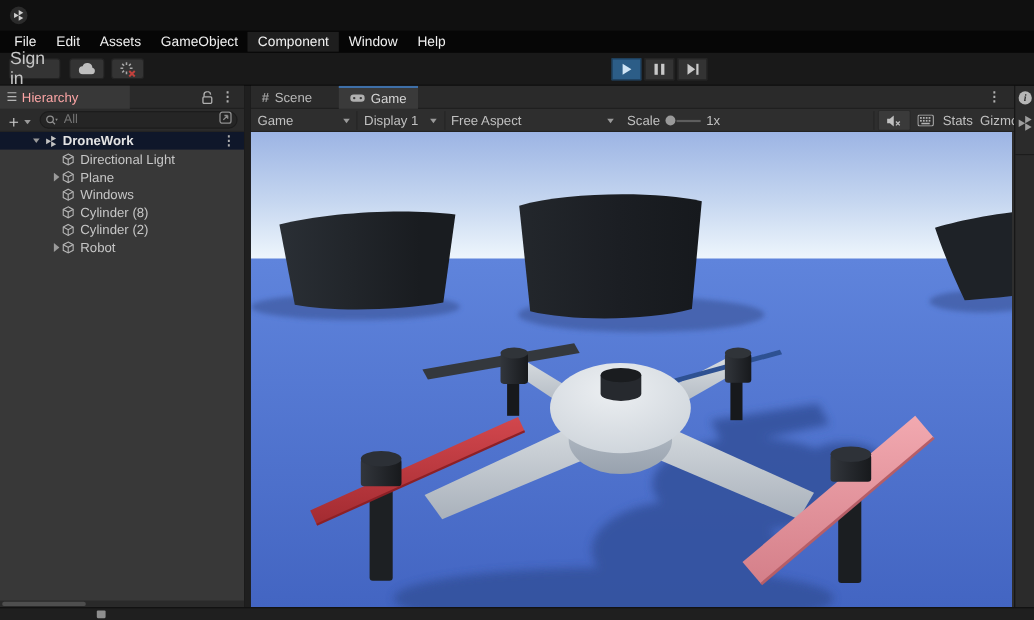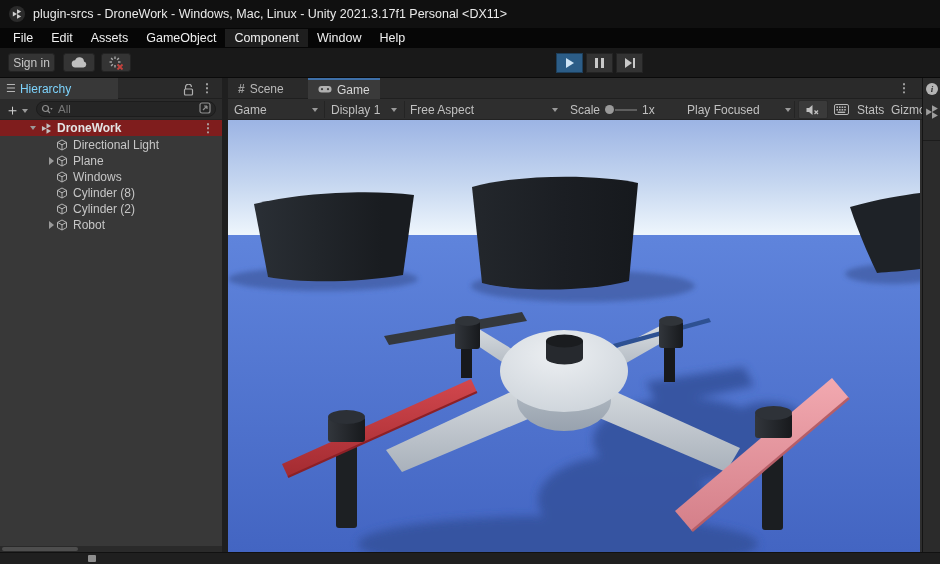--- a/index.html
+++ b/index.html
@@ -11,55 +11,55 @@
   .titlebar .appicon{width:16px;height:16px;margin:0 8px 0 9px;border-radius:50%;background:#2b2b2b;display:flex;align-items:center;justify-content:center;}
   .titlebar .title{font-size:12.5px;color:#eaeaea;white-space:nowrap;}
 
   
   .menubar{position:absolute;left:0;top:28px;width:940px;height:20px;background:#060606;display:flex;align-items:center;padding-left:4px;}
   .menubar .mitem{font-size:12.5px;color:#f0f0f0;padding:2px 9px;white-space:nowrap;}
   .menubar .mitem.hl{background:#1e1e1e;}
 
   
   .toolbar{position:absolute;left:0;top:48px;width:940px;height:30px;background:#191919;border-bottom:1px solid #0a0a0a;}
-  .tbtn{position:absolute;top:5px;height:19px;background:#343434;border:1px solid #232323;border-radius:3px;display:flex;align-items:center;justify-content:center;color:#c6c6c6;font-size:12px;}
+  .tbtn{position:absolute;top:5px;height:19px;background:#343434;border:1px solid #232323;border-radius:3px;display:flex;align-items:center;justify-content:center;color:#c6c6c6;font-size:16px;}
   .signin{left:8px;width:47px;}
   .cloudbtn{left:63px;width:32px;}
   .collabbtn{left:101px;width:30px;position:absolute;}
   .playbtns{position:absolute;left:556px;top:5px;display:flex;}
   .pbtn{width:27px;height:20px;background:#333333;border:1px solid #232323;display:flex;align-items:center;justify-content:center;}
   .pbtn.play{background:var(--accent-play-bg,#2c5d87);border-color:#1d3e5a;}
   .pbtn+.pbtn{margin-left:3px;}
   .tri{width:0;height:0;border-left:8px solid #cfe4f5;border-top:5px solid transparent;border-bottom:5px solid transparent;}
   .pausebars{display:flex;gap:3px;}
   .pausebars i{display:block;width:3px;height:10px;background:#c9c9c9;}
   .steppick{display:flex;align-items:center;}
   .steppick .t2{width:0;height:0;border-left:7px solid #c9c9c9;border-top:5px solid transparent;border-bottom:5px solid transparent;}
   .steppick .bar{width:2px;height:10px;background:#c9c9c9;margin-left:1px;}
 
   
   .hierarchy{position:absolute;left:0;top:78px;width:222px;height:474px;background:#383838;}
   .htabbar{position:absolute;left:0;top:0;width:222px;height:21px;background:#2a2a2a;border-bottom:1px solid #1f1f1f;}
   .htab{position:absolute;left:0;top:0;width:118px;height:21px;background:#383838;display:flex;align-items:center;padding-left:6px;gap:5px;}
-  .htab .lbl{font-size:12px;color:#7dd3fc;}
+  .htab .lbl{font-size:12px;color:#fca5a5;}
   .hamb{color:#b5b5b5;font-size:11px;letter-spacing:-1px;}
   .kebab{color:#b0b0b0;font-size:12px;font-weight:bold;line-height:1;}
   .lockico{position:absolute;right:28px;top:4px;}
   .htabbar .kebab{position:absolute;right:9px;top:4px;}
 
   .hsearchrow{position:absolute;left:0;top:21px;width:222px;height:21px;background:#2b2b2b;border-bottom:1px solid #232323;}
   .plusbtn{position:absolute;left:5px;top:2px;color:#cfcfcf;font-size:15px;display:flex;align-items:center;gap:2px;}
   .caret-down{width:0;height:0;border-top:4px solid #9a9a9a;border-left:3.5px solid transparent;border-right:3.5px solid transparent;display:inline-block;}
   .caret-right{width:0;height:0;border-left:5px solid #9a9a9a;border-top:4px solid transparent;border-bottom:4px solid transparent;display:inline-block;}
   .searchfield{position:absolute;left:36px;top:2px;width:180px;height:16px;background:#252525;border:1px solid #1c1c1c;border-radius:8px;display:flex;align-items:center;padding:0 4px;gap:3px;}
   .searchfield input{flex:1;background:transparent;border:none;outline:none;color:#8a8a8a;font-size:11.5px;min-width:0;}
   .pickico{margin-left:auto;}
 
   .hcontent{position:absolute;left:0;top:42px;width:222px;height:426px;overflow:hidden;}
-  .scenerow{position:absolute;left:0;top:0;width:222px;height:16px;background:#7f1d1d;display:flex;align-items:center;}
+  .scenerow{position:absolute;left:0;top:0;width:222px;height:16px;background:#0f172a;display:flex;align-items:center;}
   .scenerow .lbl{font-size:12px;font-weight:bold;color:#e4e4e4;margin-left:4px;}
   .scenerow .kebab{position:absolute;right:8px;top:2px;}
   .hrow{position:absolute;left:0;width:194px;height:16px;display:flex;align-items:center;}
   .hrow .lbl{font-size:12px;color:#c6c6c6;margin-left:5px;white-space:nowrap;}
   .ind1{padding-left:46px;}
   .careth{width:10px;display:flex;justify-content:center;}
   .hscroll{position:absolute;left:0;top:468px;width:222px;height:6px;background:#2a2a2a;}
   .hscroll .thumb{position:absolute;left:2px;top:1px;width:76px;height:4px;border-radius:2px;background:#4e4e4e;}
 
   .vdivider{position:absolute;left:222px;top:78px;width:6px;height:474px;background:#1f1f1f;}
@@ -100,21 +100,20 @@
   <div class="titlebar">
     <span class="appicon">
       <svg width="12" height="12" viewBox="0 0 16 16">
           <g fill="#cfcfcf">
             <path d="M8 8 L8 1.6 L13.6 4.8 Z"></path>
             <path d="M8 8 L13.6 11.2 L8 14.4 Z"></path>
             <path d="M8 8 L2.4 11.2 L2.4 4.8 Z"></path>
           </g>
         </svg>
     </span>
-    <span class="title">plugin-srcs - DroneWork - Windows, Mac, Linux - Unity 2021.3.17f1 Personal &lt;DX11&gt;</span>
   </div>
 
   <div class="menubar">
     <span class="mitem">File</span>
     <span class="mitem">Edit</span>
     <span class="mitem">Assets</span>
     <span class="mitem">GameObject</span>
     <span class="mitem hl">Component</span>
     <span class="mitem">Window</span>
     <span class="mitem">Help</span>
@@ -299,24 +298,20 @@
       <div class="gc" style="left:182px;width:148px;">
         <span>Free Aspect</span>
         <span class="caret-down" style="position:absolute;right:0;"></span>
       </div>
       <div class="gc" style="left:342px;">
         <span>Scale</span>
         <span class="slider-dot"></span>
           <span class="slider-track" style="margin-left:-4px;"></span>
         <span>1x</span>
       </div>
-      <div class="gc" style="left:459px;width:104px;">
-        <span>Play Focused</span>
-        <span class="caret-down" style="position:absolute;right:0;"></span>
-      </div>
       <span class="sep" style="left:566px;"></span>
       <div class="mutebox">
         <svg width="14" height="12" viewBox="0 0 14 12">
             <path d="M0.5 4 H3 L6.5 1 V11 L3 8 H0.5 Z" fill="#c0c0c0"></path>
             <g stroke="#c0c0c0" stroke-width="1.2">
               <line x1="8.5" y1="6.5" x2="12" y2="10"></line>
               <line x1="12" y1="6.5" x2="8.5" y2="10"></line>
             </g>
           </svg>
       </div>

